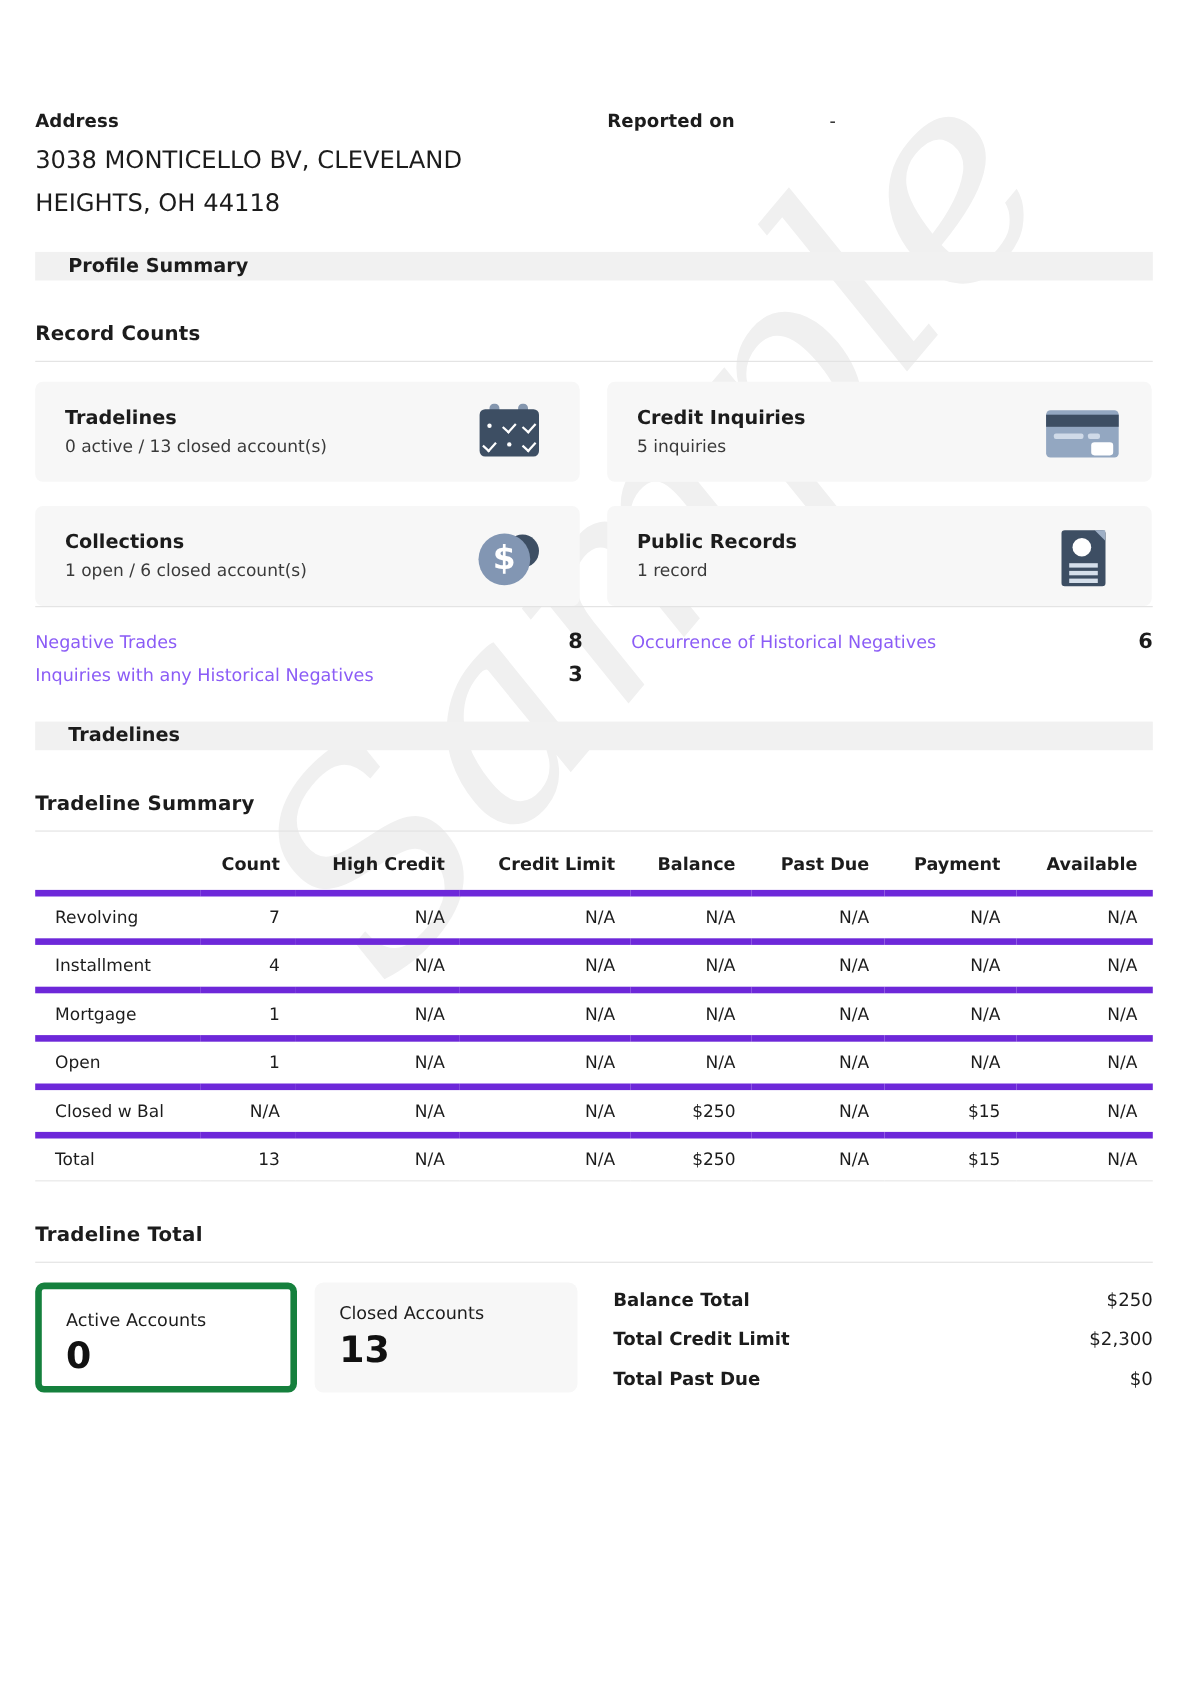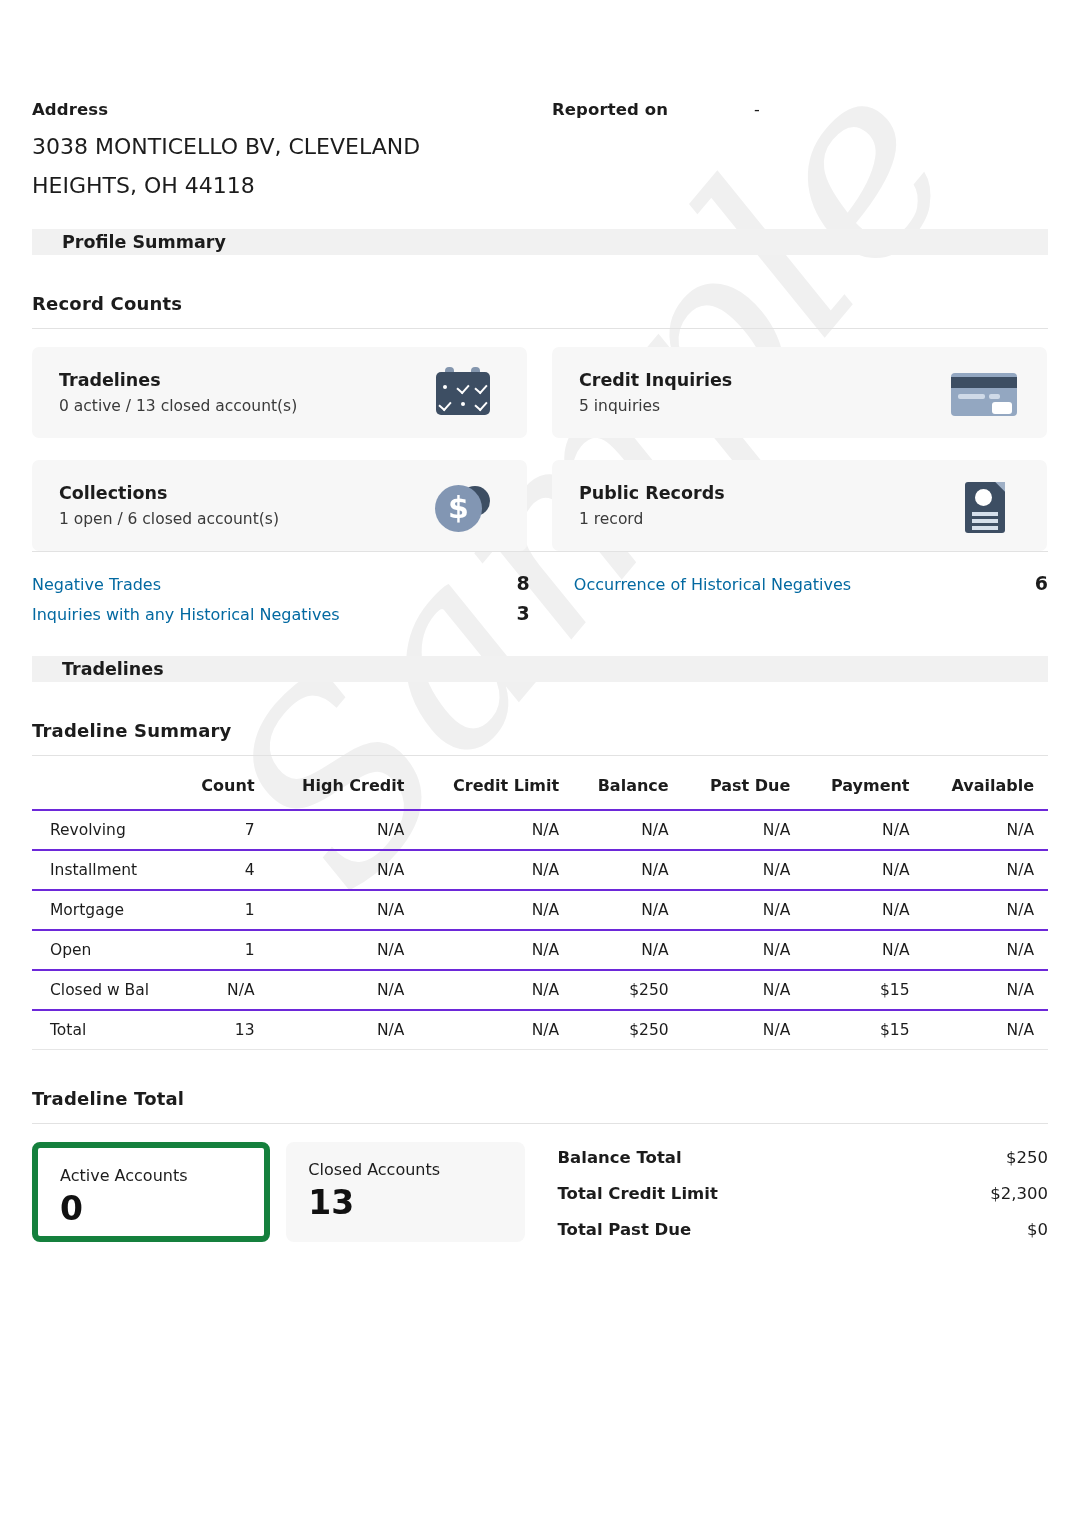--- a/index.html
+++ b/index.html
@@ -137,35 +137,35 @@
   .doc-body { position: absolute; left: 18px; top: 8px; width: 40px; height: 51px; background: #3d4e63; border-radius: 3px; }
   .doc-fold { position: absolute; left: 48px; top: 8px; width: 10px; height: 10px; background: #9fb0c6; clip-path: polygon(0 0, 100% 100%, 100% 0); }
   .doc-photo { position: absolute; left: 28px; top: 15px; width: 17px; height: 17px; border-radius: 50%; background: #ffffff; }
   .doc-l { position: absolute; left: 25px; width: 26px; height: 4px; background: #d5dfeb; }
   .doc-l1 { top: 38px; } .doc-l2 { top: 45px; } .doc-l3 { top: 52px; }
 
   
   .derog-grid { display: flex; margin-top: 20px; }
   .derog-col { width: 513px; }
   .derog-row { display: flex; align-items: baseline; justify-content: space-between; height: 30px; }
-  .derog-label { font-size: 16px; color: #0369a1; }
+  .derog-label { font-size: 16px; color: #8b5cf6; }
   .derog-value { font-size: 19px; font-weight: bold; color: #1c1c1c; }
   .derog-col.left .derog-row { padding-right: 10px; }
   .derog-col.right { padding-left: 34px; }
 
   
   table.summary { width: 100%; border-collapse: collapse; margin-top: 14px; }
   table.summary th {
     font-size: 16px; font-weight: bold; color: #1c1c1c;
     text-align: right; padding: 6px 14px 14px 0; white-space: nowrap;
   }
   table.summary th.rowhead { text-align: left; }
   table.summary td {
     font-size: 15.5px; color: #1c1c1c; text-align: right;
-    padding: 10px 14px 10px 0; border-top: 2px solid #6d28d9;
+    padding: 10px 14px 10px 0; border-top: 6px solid #6d28d9;
   }
   table.summary td.rowhead { text-align: left; padding-left: 18px; }
   table.summary tr.last td { border-bottom: 1px solid #e6e6e6; }
   col.c-label { width: 150px; }
   col.c-num { width: auto; }
 
   
   .tt-wrap { display: flex; margin-top: 18px; gap: 16px; }
   .acct-box {
     width: 240px; height: 100px; border-radius: 8px;

